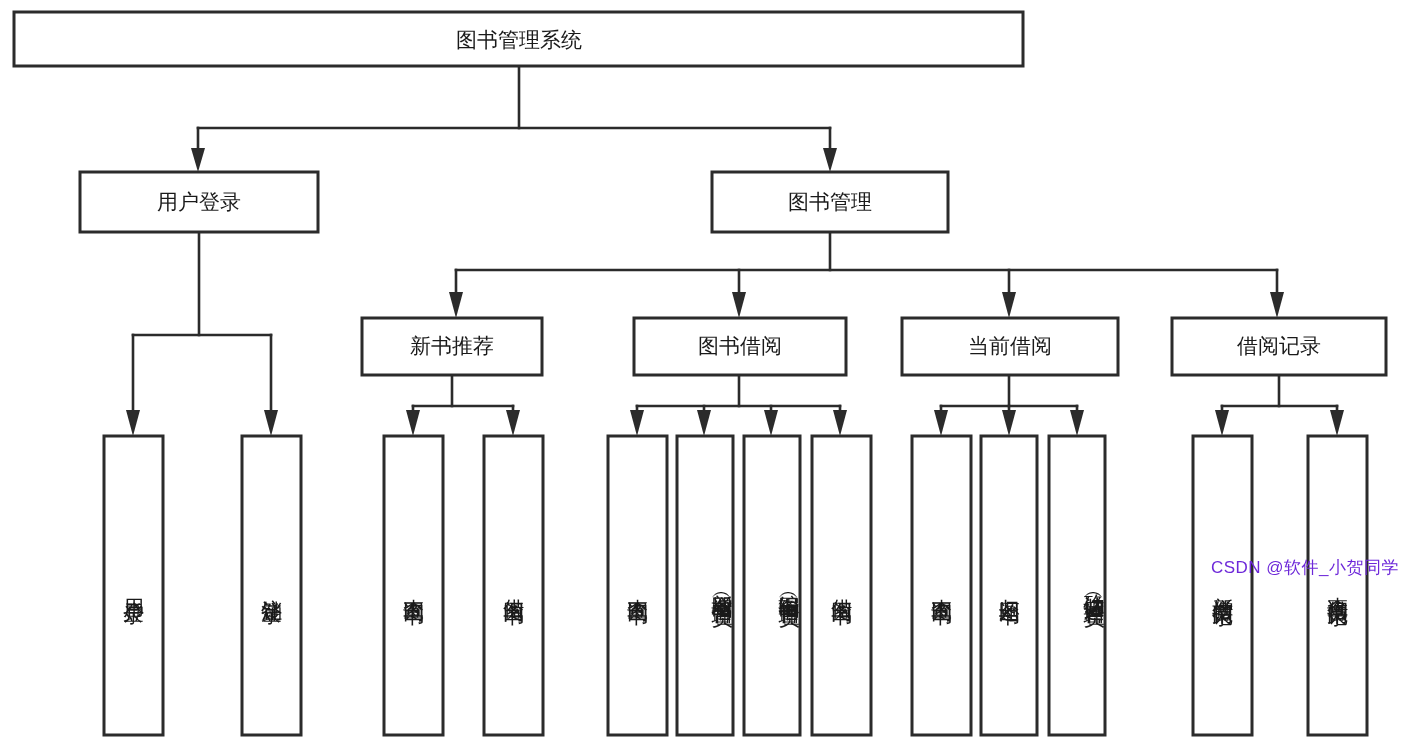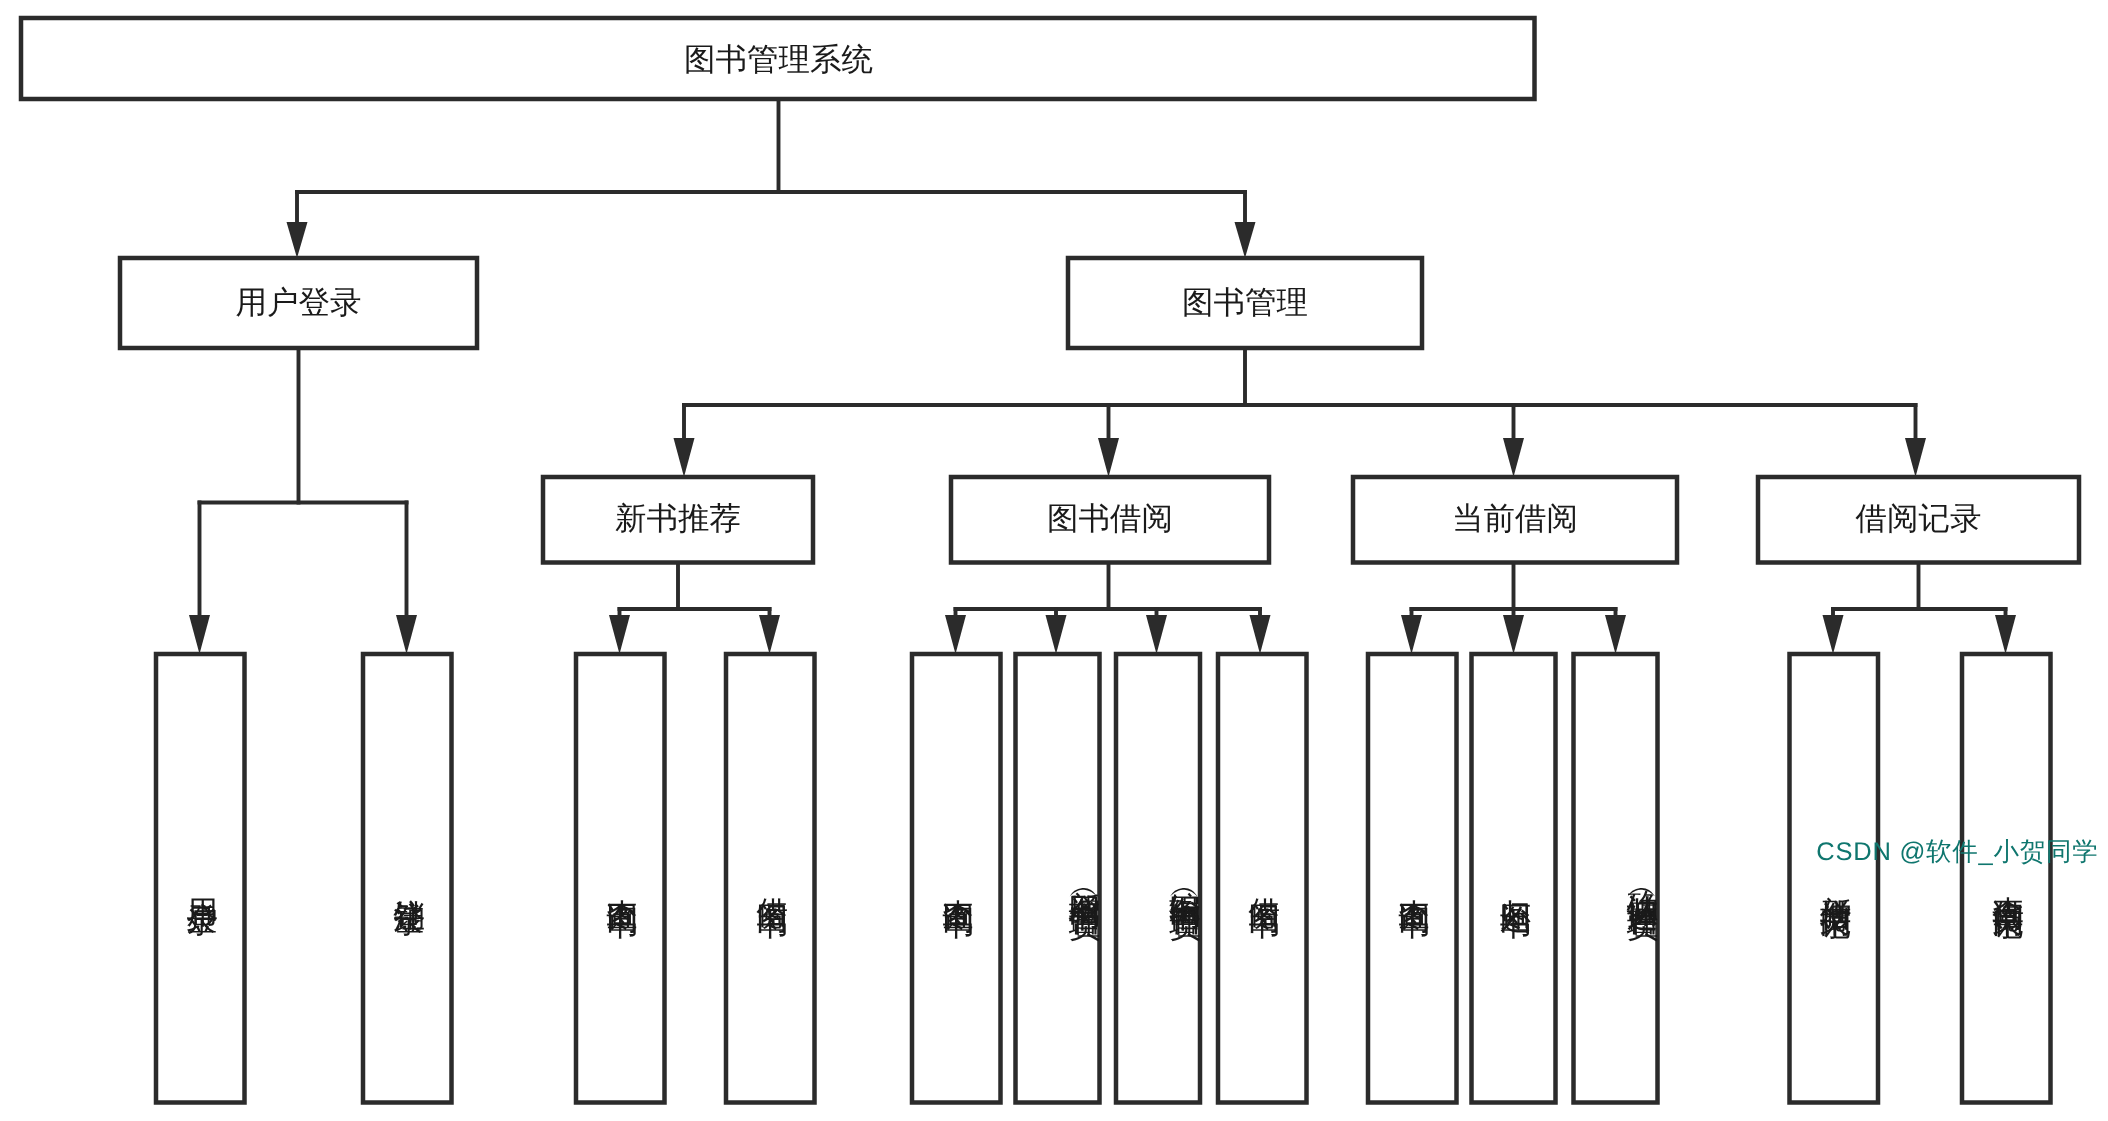--- a/index.html
+++ b/index.html
@@ -64,21 +64,21 @@
     align-items: center;
     justify-content: center;
     pointer-events: none;
   }
   .watermark {
     position: absolute;
     right: 6px;
     bottom: 6px;
     font-family: "Liberation Sans", "DejaVu Sans", sans-serif;
     font-size: 17px;
-    color: #0f766e;
+    color: #6d28d9;
     white-space: nowrap;
     letter-spacing: 0.5px;
   }
 </style>
 </head>
 <body>
 
 <div id="diagram-root">
 
   <svg id="tree-svg" viewBox="0 0 1405 747">

